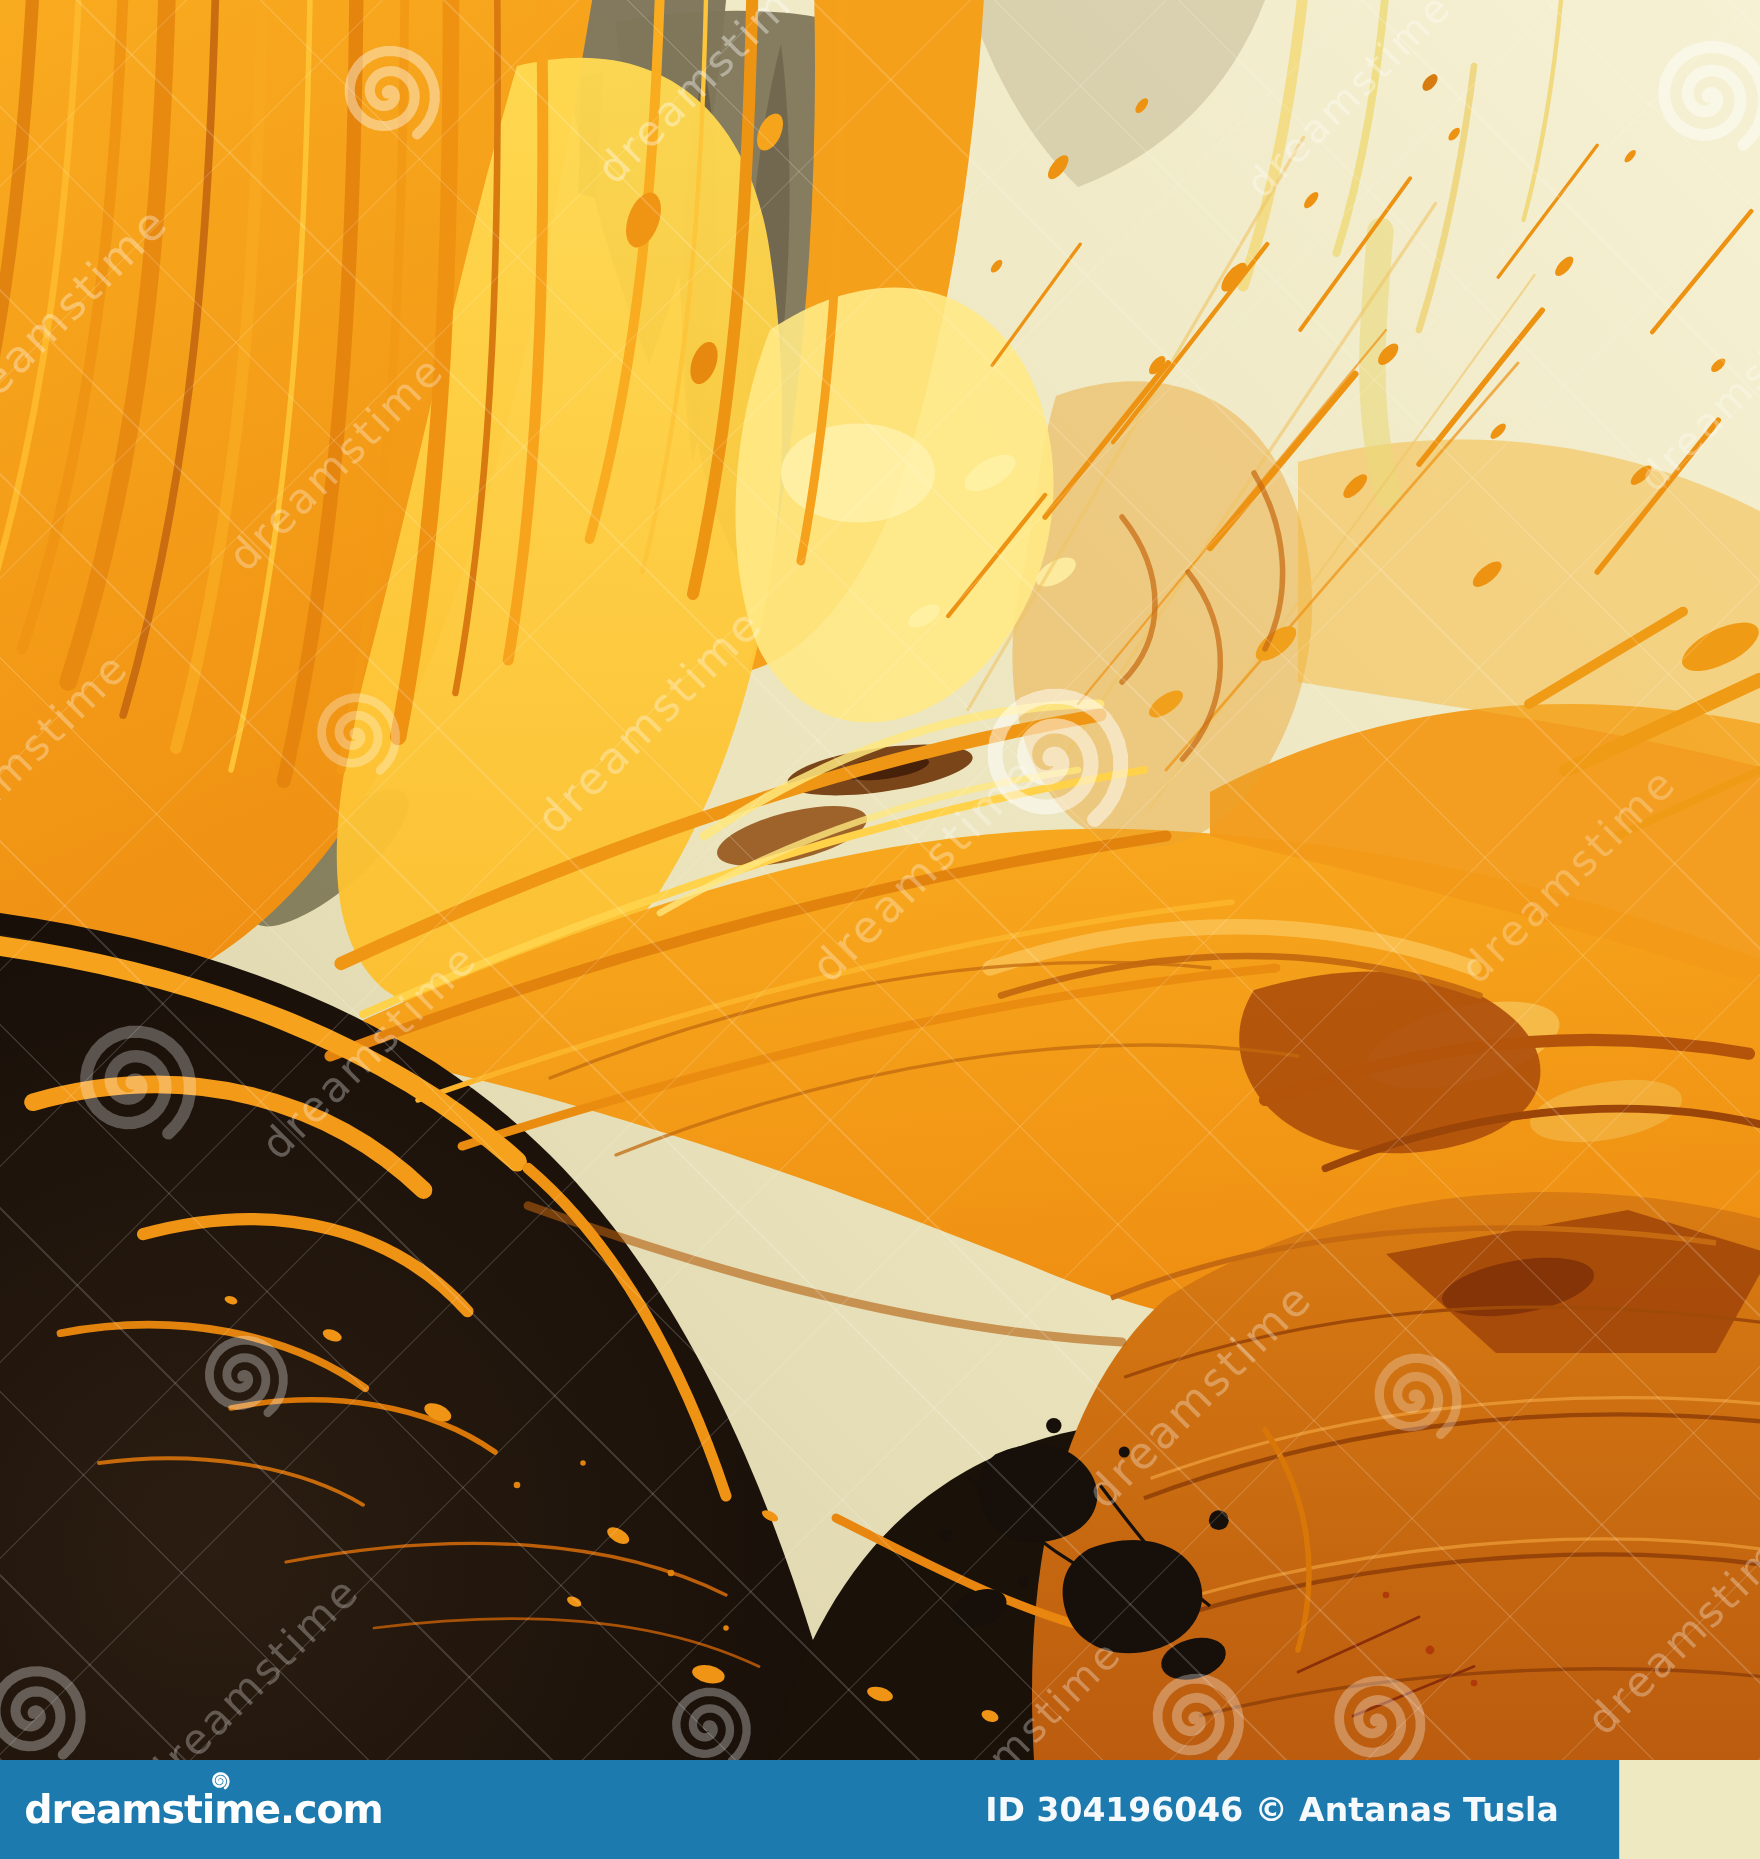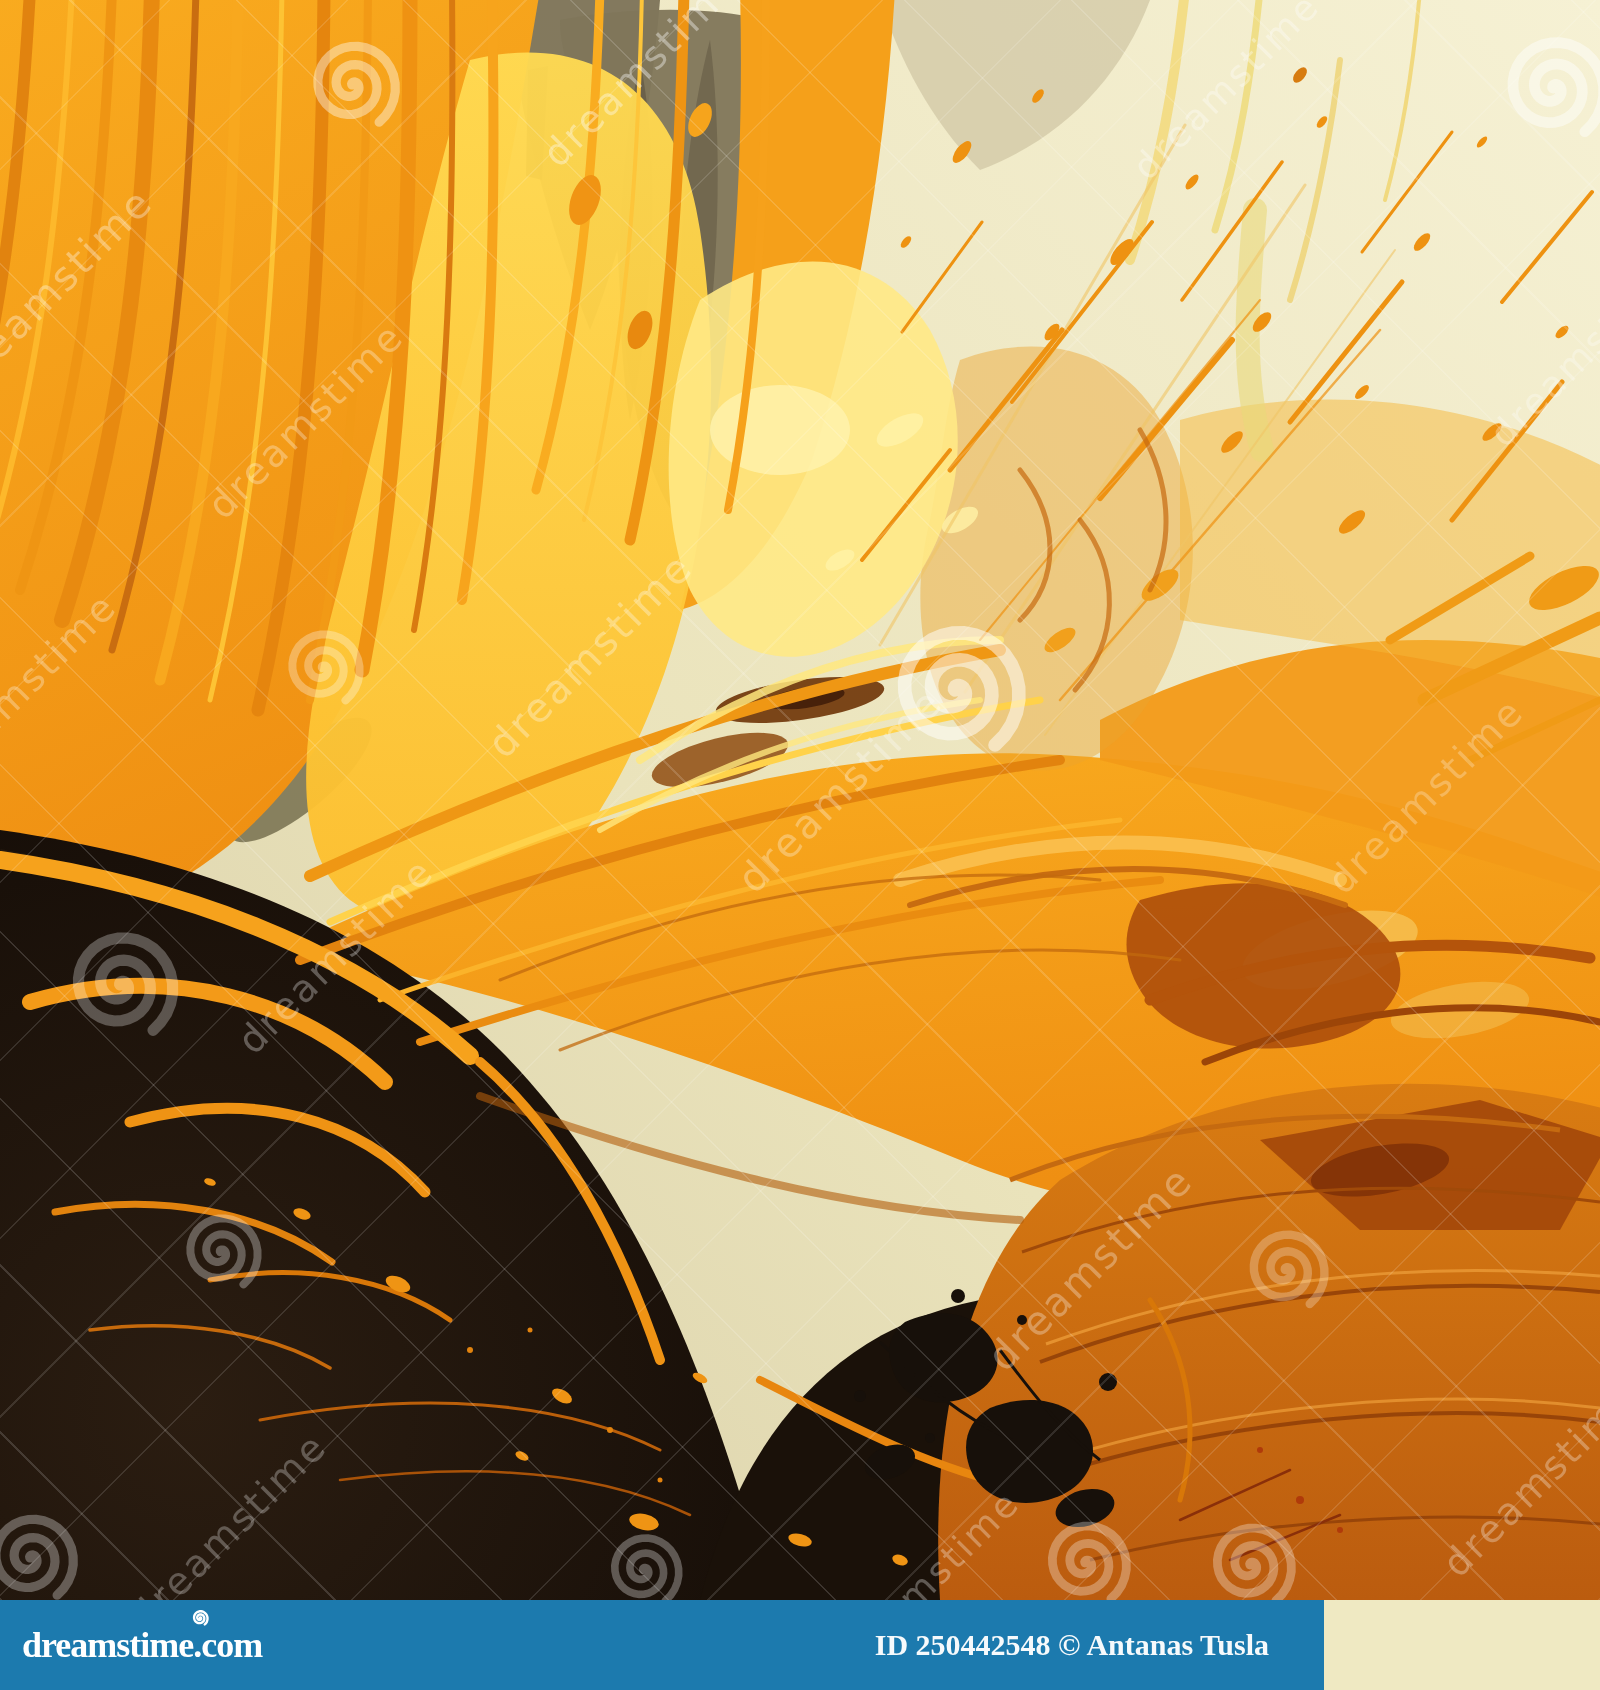--- a/index.html
+++ b/index.html
@@ -3,23 +3,23 @@
 <meta charset="utf-8">
 <style>
   html,body{margin:0;padding:0;background:#ffffff;}
   .page{position:relative;width:1600px;height:1690px;overflow:hidden;
         font-family:"DejaVu Sans","Liberation Sans",sans-serif;background:#efe9c2;}
   .art,.wm,.hatch{position:absolute;top:0;left:0;}
   .hatch{width:1600px;height:1600px;pointer-events:none;
     background-image:
       repeating-linear-gradient(45deg, rgba(255,255,255,0.15) 0px, rgba(255,255,255,0.15) 1.6px, transparent 1.6px, transparent 118px),
       repeating-linear-gradient(-45deg, rgba(255,255,255,0.12) 0px, rgba(255,255,255,0.12) 1.6px, transparent 1.6px, transparent 126px);}
-  .footer{position:absolute;left:0;top:1600px;width:1324px;height:90px;
+  .footer{position:absolute;left:0;top:1600px;width:1472px;height:90px;
     display:flex;align-items:center;justify-content:space-between;
-    box-sizing:border-box;padding:0 55px 0 22px;font-family:Liberation Serif, serif;}
+    box-sizing:border-box;padding:0 55px 0 22px;}
   .brand-wrap{position:relative;display:flex;align-items:center;}
   .brand-text{color:#ffffff;font-weight:bold;font-size:36px;letter-spacing:-1px;}
   .brand-spiral{position:absolute;left:168px;top:-16px;}
   .credit{color:#f6fafc;font-weight:bold;font-size:30px;letter-spacing:0;}
 </style>
 </head>
 <body>
 
 <div class="page">
 
@@ -297,16 +297,16 @@
       <path d="M1285.0,1270.0L1284.8,1269.5L1284.8,1269.0L1284.9,1268.4L1285.3,1267.9L1285.9,1267.5L1286.6,1267.3L1287.5,1267.3L1288.4,1267.5L1289.3,1268.0L1290.1,1268.8L1290.8,1269.8L1291.2,1271.0L1291.4,1272.4L1291.3,1273.8L1290.8,1275.3L1289.9,1276.8L1288.7,1278.1L1287.2,1279.2L1285.4,1280.0L1283.4,1280.4L1281.2,1280.3L1279.0,1279.9L1276.8,1278.9L1274.8,1277.4L1273.1,1275.5L1271.7,1273.2L1270.8,1270.6L1270.5,1267.7L1270.7,1264.7L1271.6,1261.8L1273.0,1259.0L1275.1,1256.4L1277.7,1254.3L1280.8,1252.6L1284.3,1251.6L1287.9,1251.3L1291.7,1251.8L1295.4,1253.0L1298.9,1255.0L1302.0,1257.6L1304.5,1261.0L1306.4,1264.8L1307.6,1269.1L1307.8,1273.6L1307.2,1278.2L1305.6,1282.6L1303.1,1286.7L1299.8,1290.4L1295.8,1293.4L1291.2,1295.5L1286.1,1296.8L1280.8,1297.0L1275.4,1296.1L1270.2,1294.2L1265.4,1291.2L1261.2,1287.3L1257.8,1282.6L1255.4,1277.1L1254.0,1271.2L1253.9,1265.1L1254.9,1258.9L1257.2,1253.0L1260.7,1247.6L1265.2,1242.8L1270.7,1239.0L1276.9,1236.3L1283.6,1234.9L1290.6,1234.7L1297.5,1236.0L1304.2,1238.6L1310.3,1242.6L1315.6,1247.8L1319.8,1253.9L1322.8,1260.9L1324.3,1268.4L1324.4,1276.2L1322.9,1284.0L1319.9,1291.4L1315.5,1298.1L1309.7,1304.0" fill="none" stroke="#ffffff" opacity="0.26" stroke-width="8.4" stroke-linecap="round"></path>
     </svg>
 
   <div class="footer" style="background: rgb(28, 122, 174);">
     <div class="brand-wrap">
       <span class="brand-text">dreamstime.com</span>
       <svg class="brand-spiral" id="brand-spiral" width="20" height="20" viewBox="0 0 20 20">
           <path d="M10.0,10.0L10.0,9.9L10.0,9.8L10.0,9.7L10.1,9.6L10.2,9.5L10.3,9.5L10.5,9.5L10.6,9.5L10.8,9.6L11.0,9.8L11.1,10.0L11.2,10.2L11.2,10.4L11.2,10.7L11.1,11.0L10.9,11.3L10.7,11.5L10.4,11.7L10.1,11.9L9.7,12.0L9.3,12.0L8.9,11.9L8.4,11.7L8.1,11.4L7.7,11.0L7.5,10.6L7.3,10.1L7.2,9.6L7.3,9.0L7.4,8.4L7.7,7.9L8.1,7.4L8.6,7.0L9.2,6.7L9.9,6.5L10.6,6.4L11.3,6.5L12.0,6.8L12.6,7.1L13.2,7.6L13.7,8.3L14.1,9.0L14.3,9.8L14.3,10.7L14.2,11.6L13.9,12.4L13.5,13.2L12.8,13.9L12.1,14.4L11.2,14.9L10.2,15.1L9.2,15.1L8.2,15.0L7.2,14.6L6.3,14.0L5.5,13.3L4.8,12.4L4.4,11.4L4.1,10.2L4.1,9.1L4.3,7.9L4.7,6.8L5.4,5.7L6.2,4.8L7.3,4.1L8.5,3.6L9.7,3.3L11.1,3.3L12.4,3.5L13.7,4.0L14.8,4.8L15.8,5.8L16.6,6.9L17.2,8.3L17.5,9.7L17.5,11.2L17.2,12.7L16.7,14.1L15.8,15.4L14.7,16.5" fill="none" stroke="#ffffff" stroke-width="2.4" stroke-linecap="round"></path>
         </svg>
     </div>
-    <span class="credit">ID 250442548 © Antanas Tusla</span>
+    <span class="credit">ID 304196046 © Antanas Tusla</span>
   </div>
 
 </div>
 
 </body></html>

